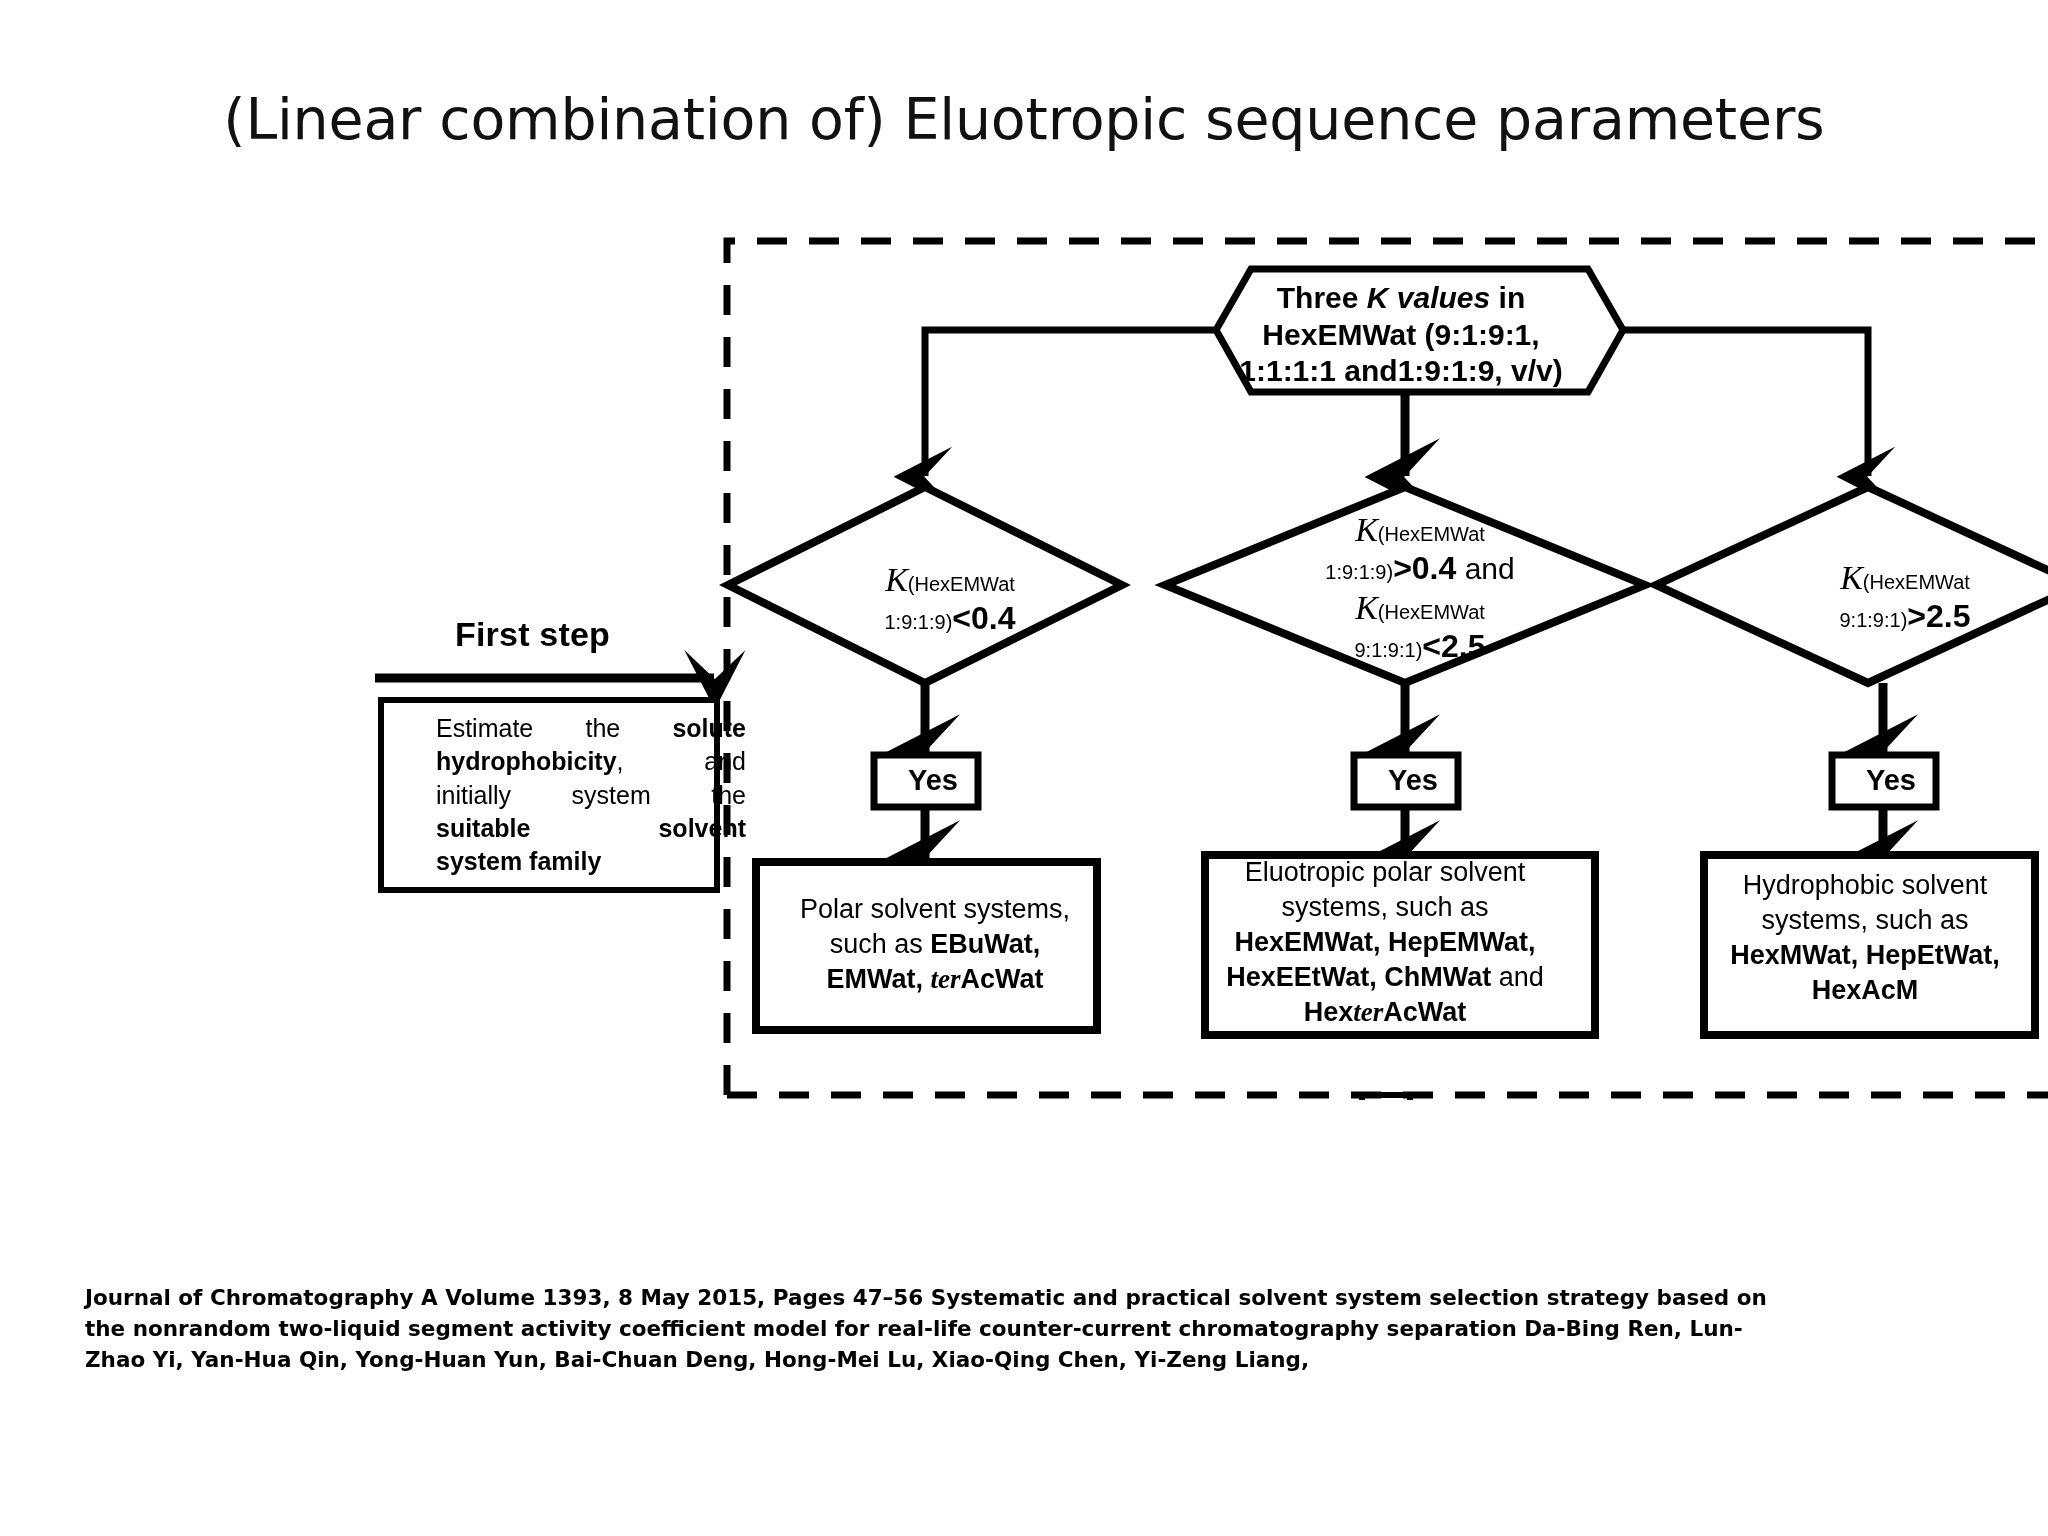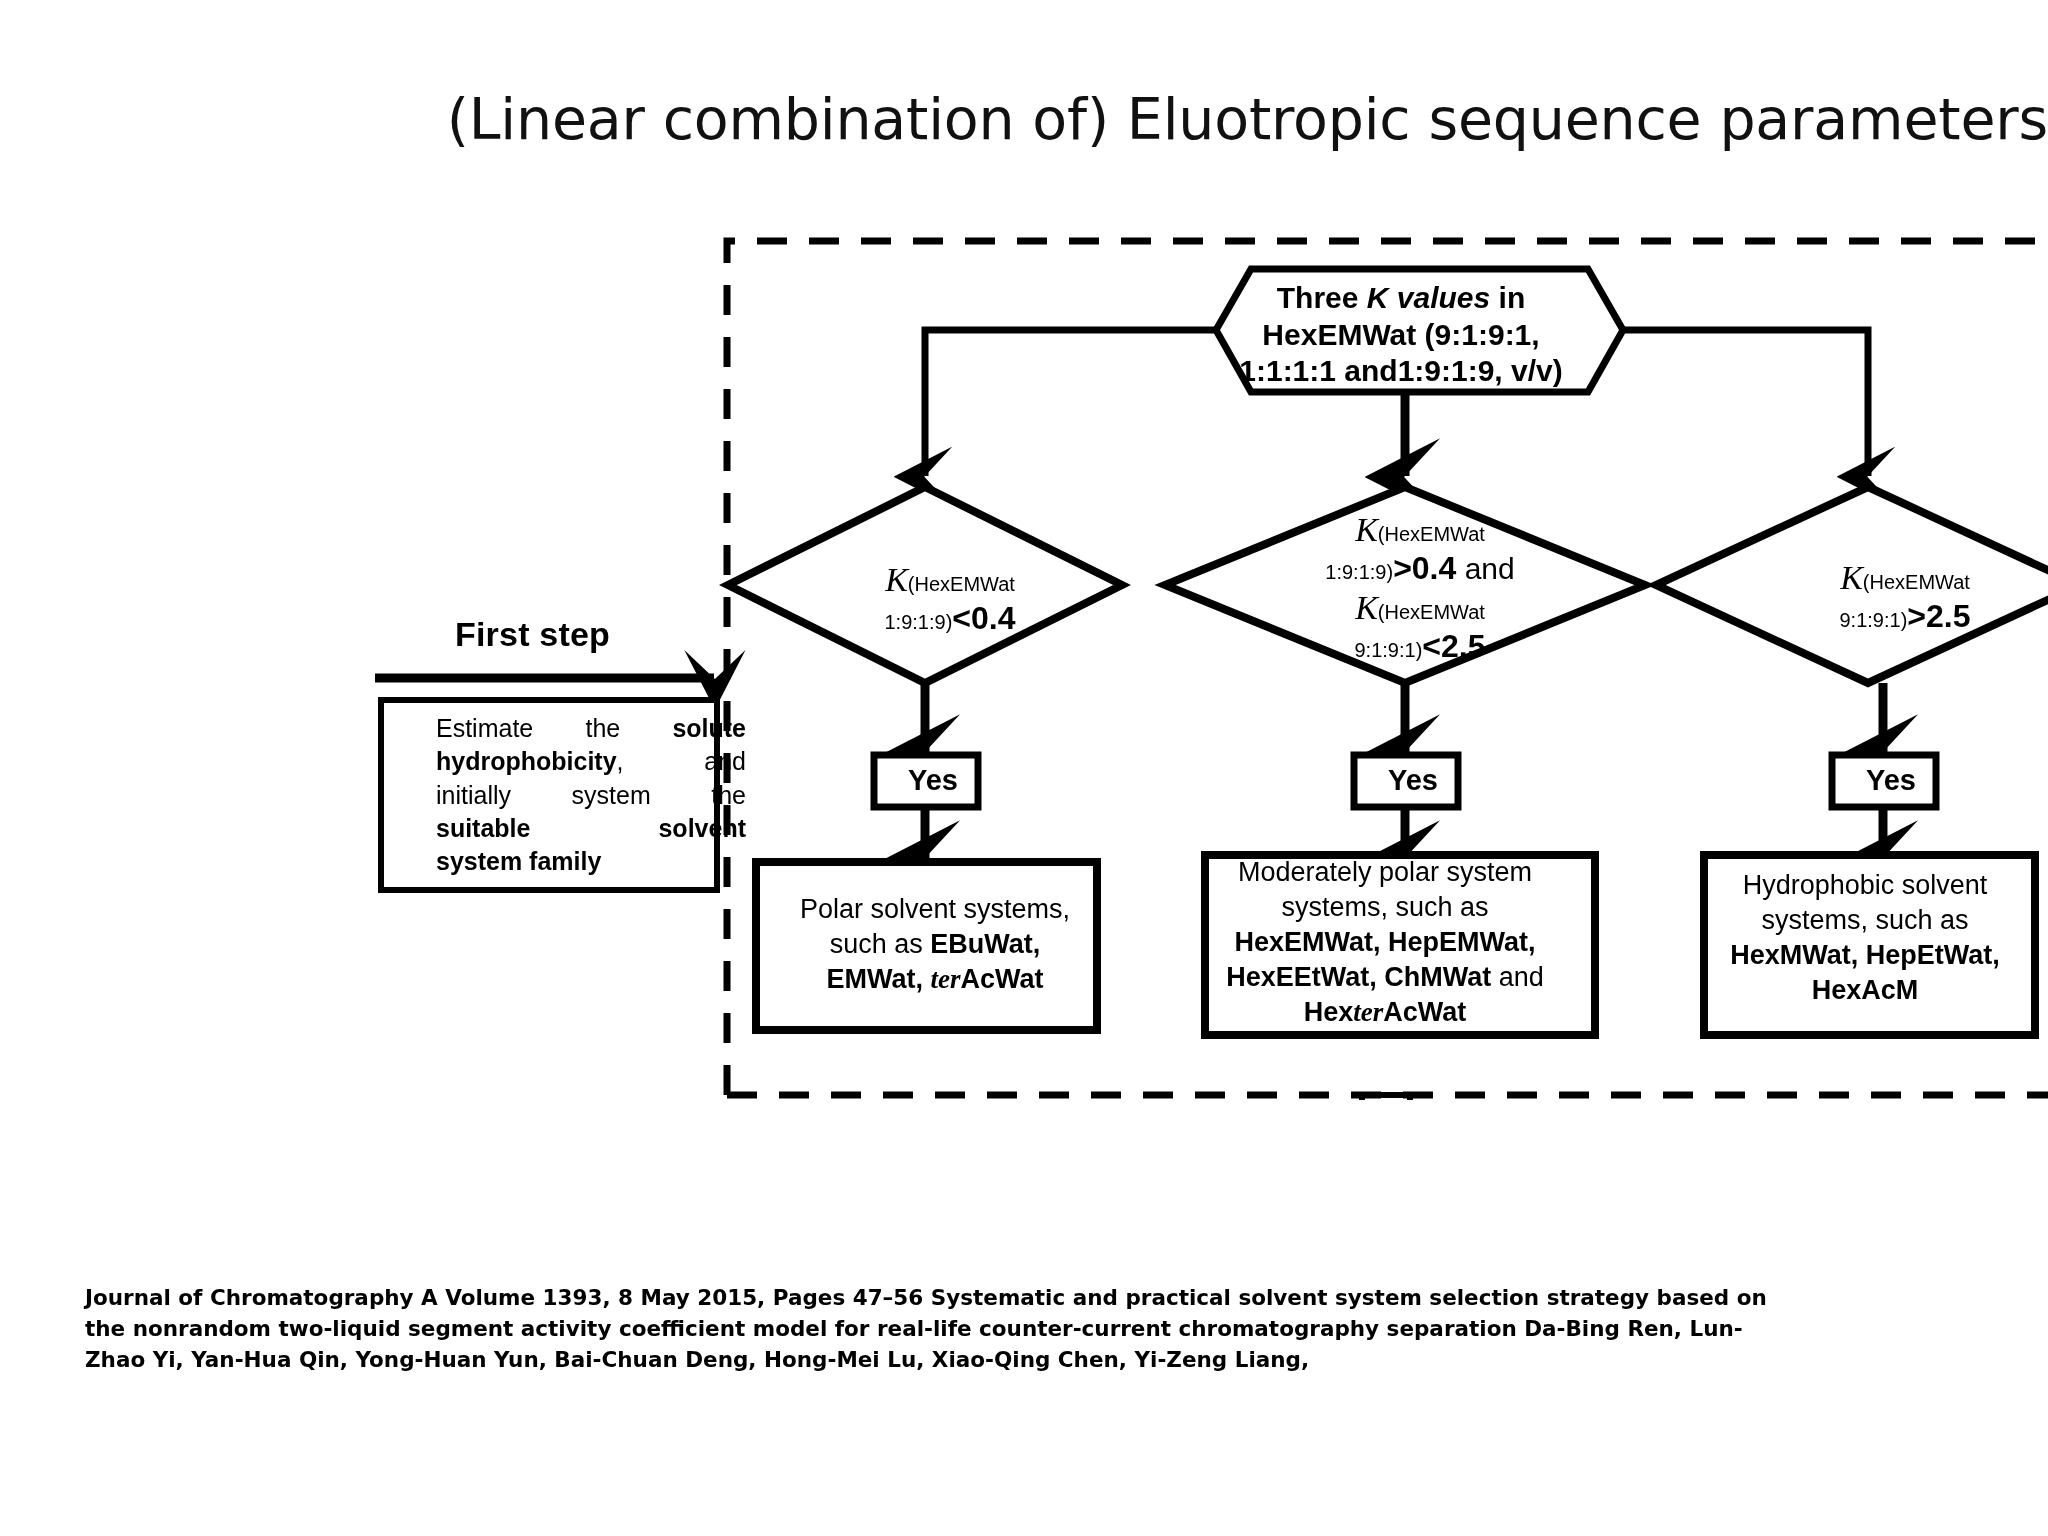--- a/index.html
+++ b/index.html
@@ -6,21 +6,21 @@
   html,body{margin:0;padding:0;background:#ffffff;}
   body{
     width:2048px;height:1536px;position:relative;overflow:hidden;
     font-family:"Liberation Sans", sans-serif;color:#000;
   }
   #stage{position:absolute;left:0;top:0;width:2048px;height:1536px;}
 
   
   .slide-title{
     position:absolute;left:0;top:86px;width:2048px;
-    text-align:right;
+    text-align:center;
     font-family:"DejaVu Sans","Liberation Sans",sans-serif;
     font-size:57px;font-weight:400;letter-spacing:-0.2px;
     color:#111;white-space:nowrap;
   }
 
   
   #diagram{position:absolute;left:0;top:0;width:2048px;height:1536px;}
 
   
   .node-text{
@@ -214,21 +214,21 @@
   <div class="yes-label yes2">Yes</div>
   <div class="yes-label yes3">Yes</div>
 
   <div class="result-text res1">
     <div>Polar solvent systems,</div>
     <div><span>such as </span><b>EBuWat,</b></div>
     <div><b>EMWat</b><b>, </b><b><i>ter</i></b><b>AcWat</b></div>
   </div>
 
   <div class="result-text res2">
-    <div>Moderately polar system</div>
+    <div>Eluotropic polar solvent</div>
     <div>systems, such as</div>
     <div><b>HexEMWat, HepEMWat,</b></div>
     <div><b>HexEEtWat, ChMWat</b><span> and</span></div>
     <div><b>Hex</b><b><i>ter</i></b><b>AcWat</b></div>
   </div>
 
   <div class="result-text res3">
     <div>Hydrophobic solvent</div>
     <div>systems, such as</div>
     <div><b>HexMWat, HepEtWat,</b></div>

